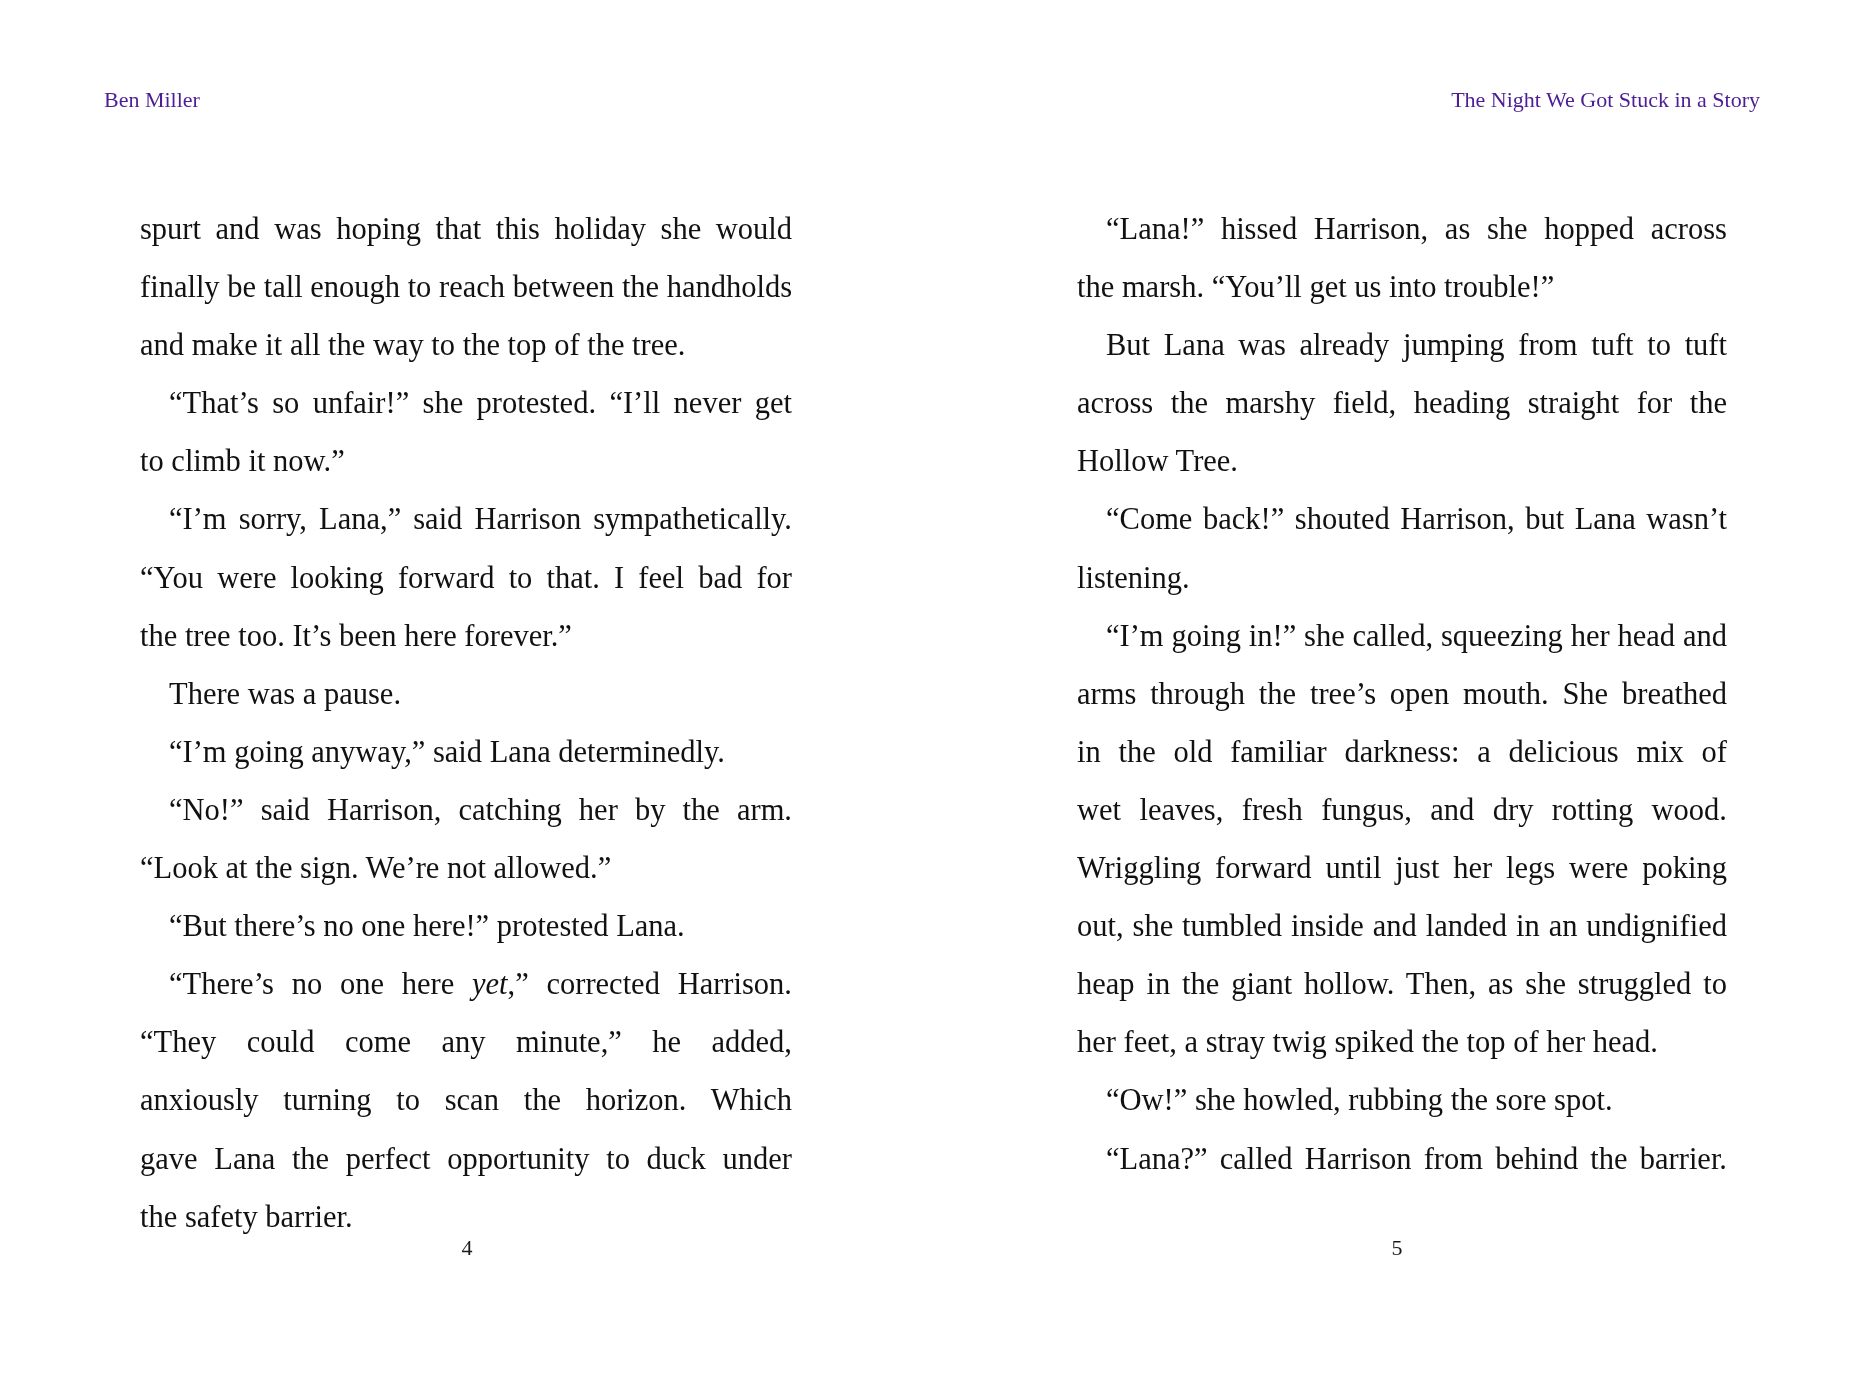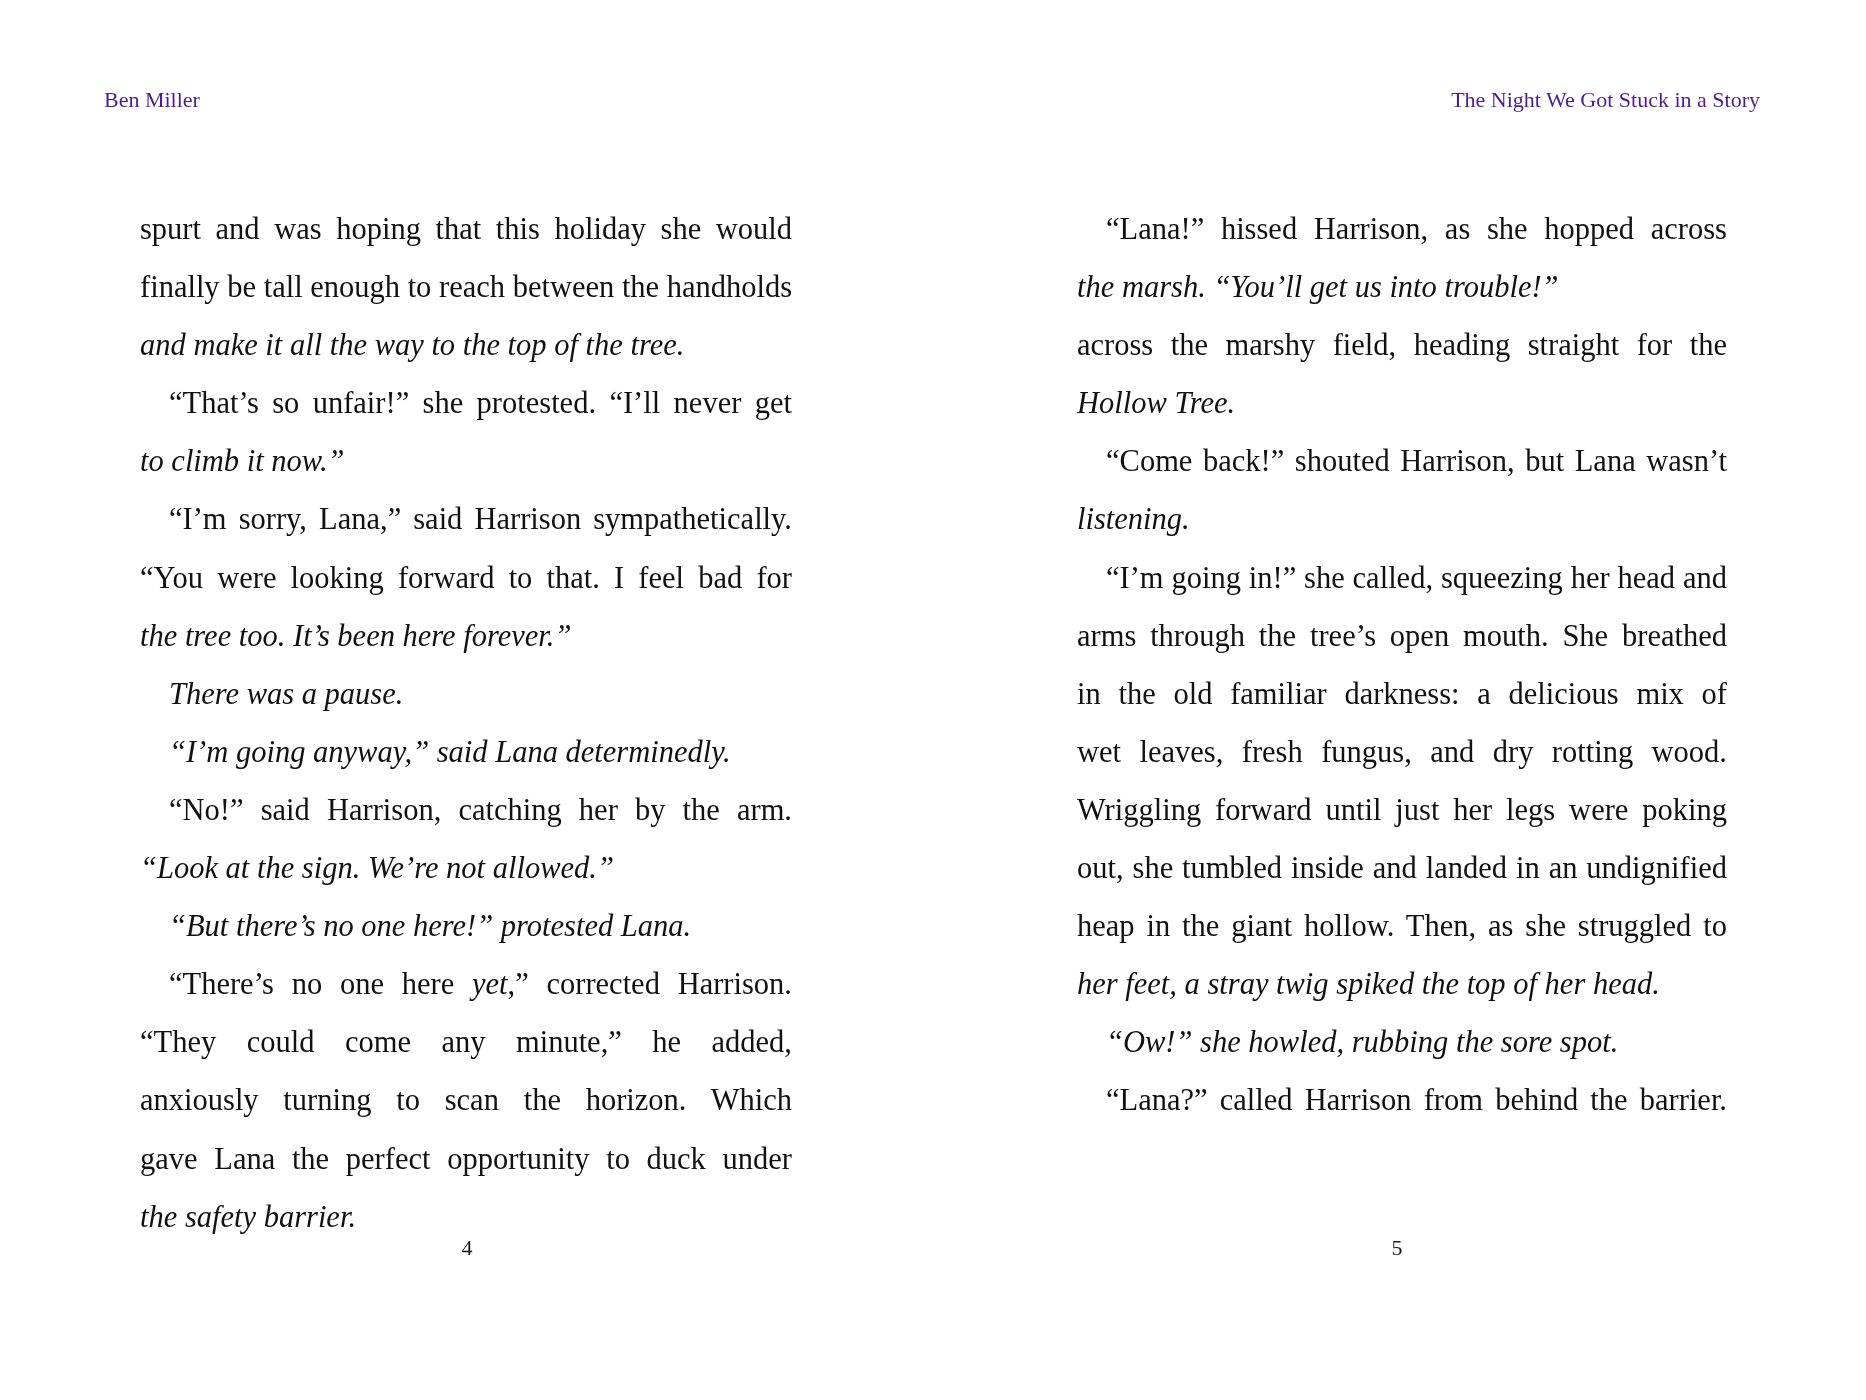--- a/index.html
+++ b/index.html
@@ -52,21 +52,20 @@
     height: 58.1px;
     line-height: 58.1px;
     font-size: 30.5px;
     white-space: nowrap;
     text-align: justify;
     text-align-last: justify;
     overflow: visible;
   }
   .line.last {
     text-align-last: left;
-    font-style: italic;
   }
   .line.indent {
     padding-left: 29px;
   }
   em { }
 
   .folio {
     position: absolute;
     top: 1234px;
     font-size: 22px;
@@ -106,20 +105,21 @@
         <div class="line last">the safety barrier.</div>
       </div>
     <div class="folio">4</div>
   </div>
 
   <div class="page right">
     <div class="running-head">The Night We Got Stuck in a Story</div>
     <div class="text-block" id="right-text">
         <div class="line indent">“Lana!” hissed Harrison, as she hopped across</div>
         <div class="line last">the marsh. “You’ll get us into trouble!”</div>
+        <div class="line indent">But Lana was already jumping from tuft to tuft</div>
         <div class="line">across the marshy field, heading straight for the</div>
         <div class="line last">Hollow Tree.</div>
         <div class="line indent">“Come back!” shouted Harrison, but Lana wasn’t</div>
         <div class="line last">listening.</div>
         <div class="line indent">“I’m going in!” she called, squeezing her head and</div>
         <div class="line">arms through the tree’s open mouth. She breathed</div>
         <div class="line">in the old familiar darkness: a delicious mix of</div>
         <div class="line">wet leaves, fresh fungus, and dry rotting wood.</div>
         <div class="line">Wriggling forward until just her legs were poking</div>
         <div class="line">out, she tumbled inside and landed in an undignified</div>

